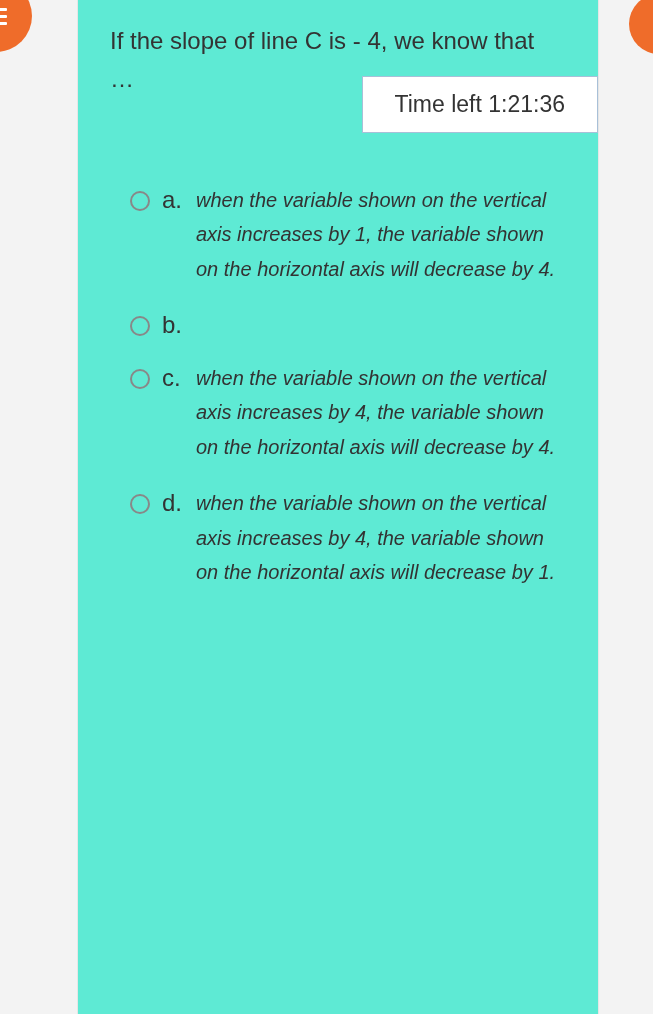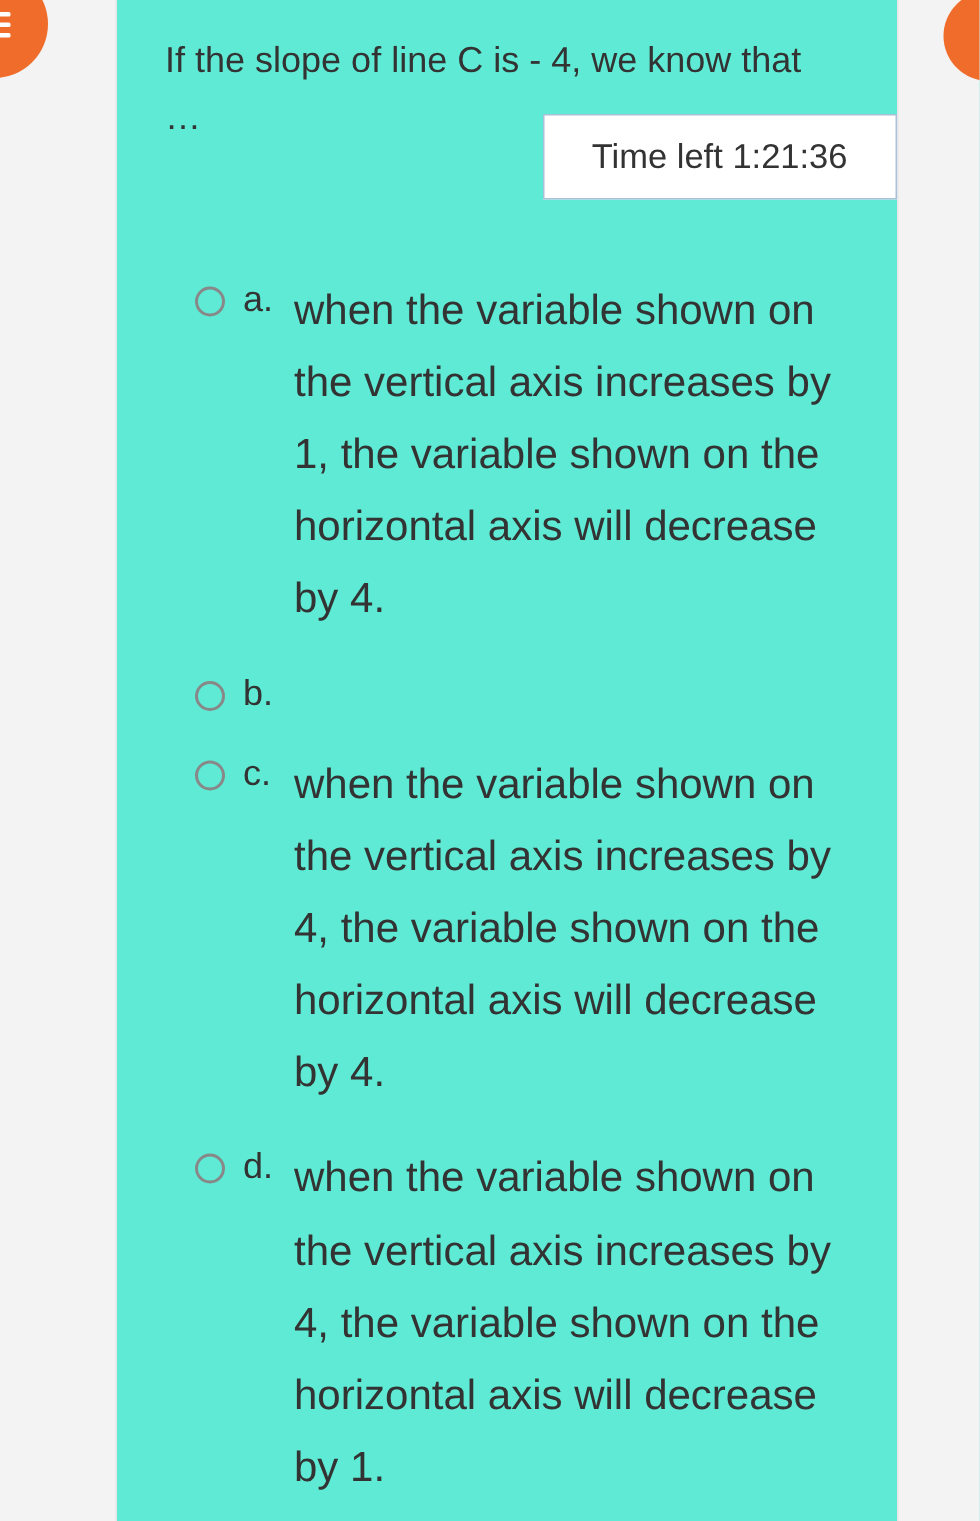--- a/index.html
+++ b/index.html
@@ -87,24 +87,25 @@
       border-radius: 50%;
     }
     .letter {
       flex: 0 0 34px;
       font-size: 24px;
       color: #333;
       padding-top: 3px;
     }
     .opt-text {
       flex: 1 1 auto;
-      font-size: 28px;
+      font-size: 20px;
       line-height: 1.72;
       color: #333;
       padding-right: 4px;
+      font-style: italic;
     }
   </style>
 </head>
 <body>
 
 <div class="page">
 
   <div class="bubble-left">
     <span class="hamburger-icon">
       <span></span>

